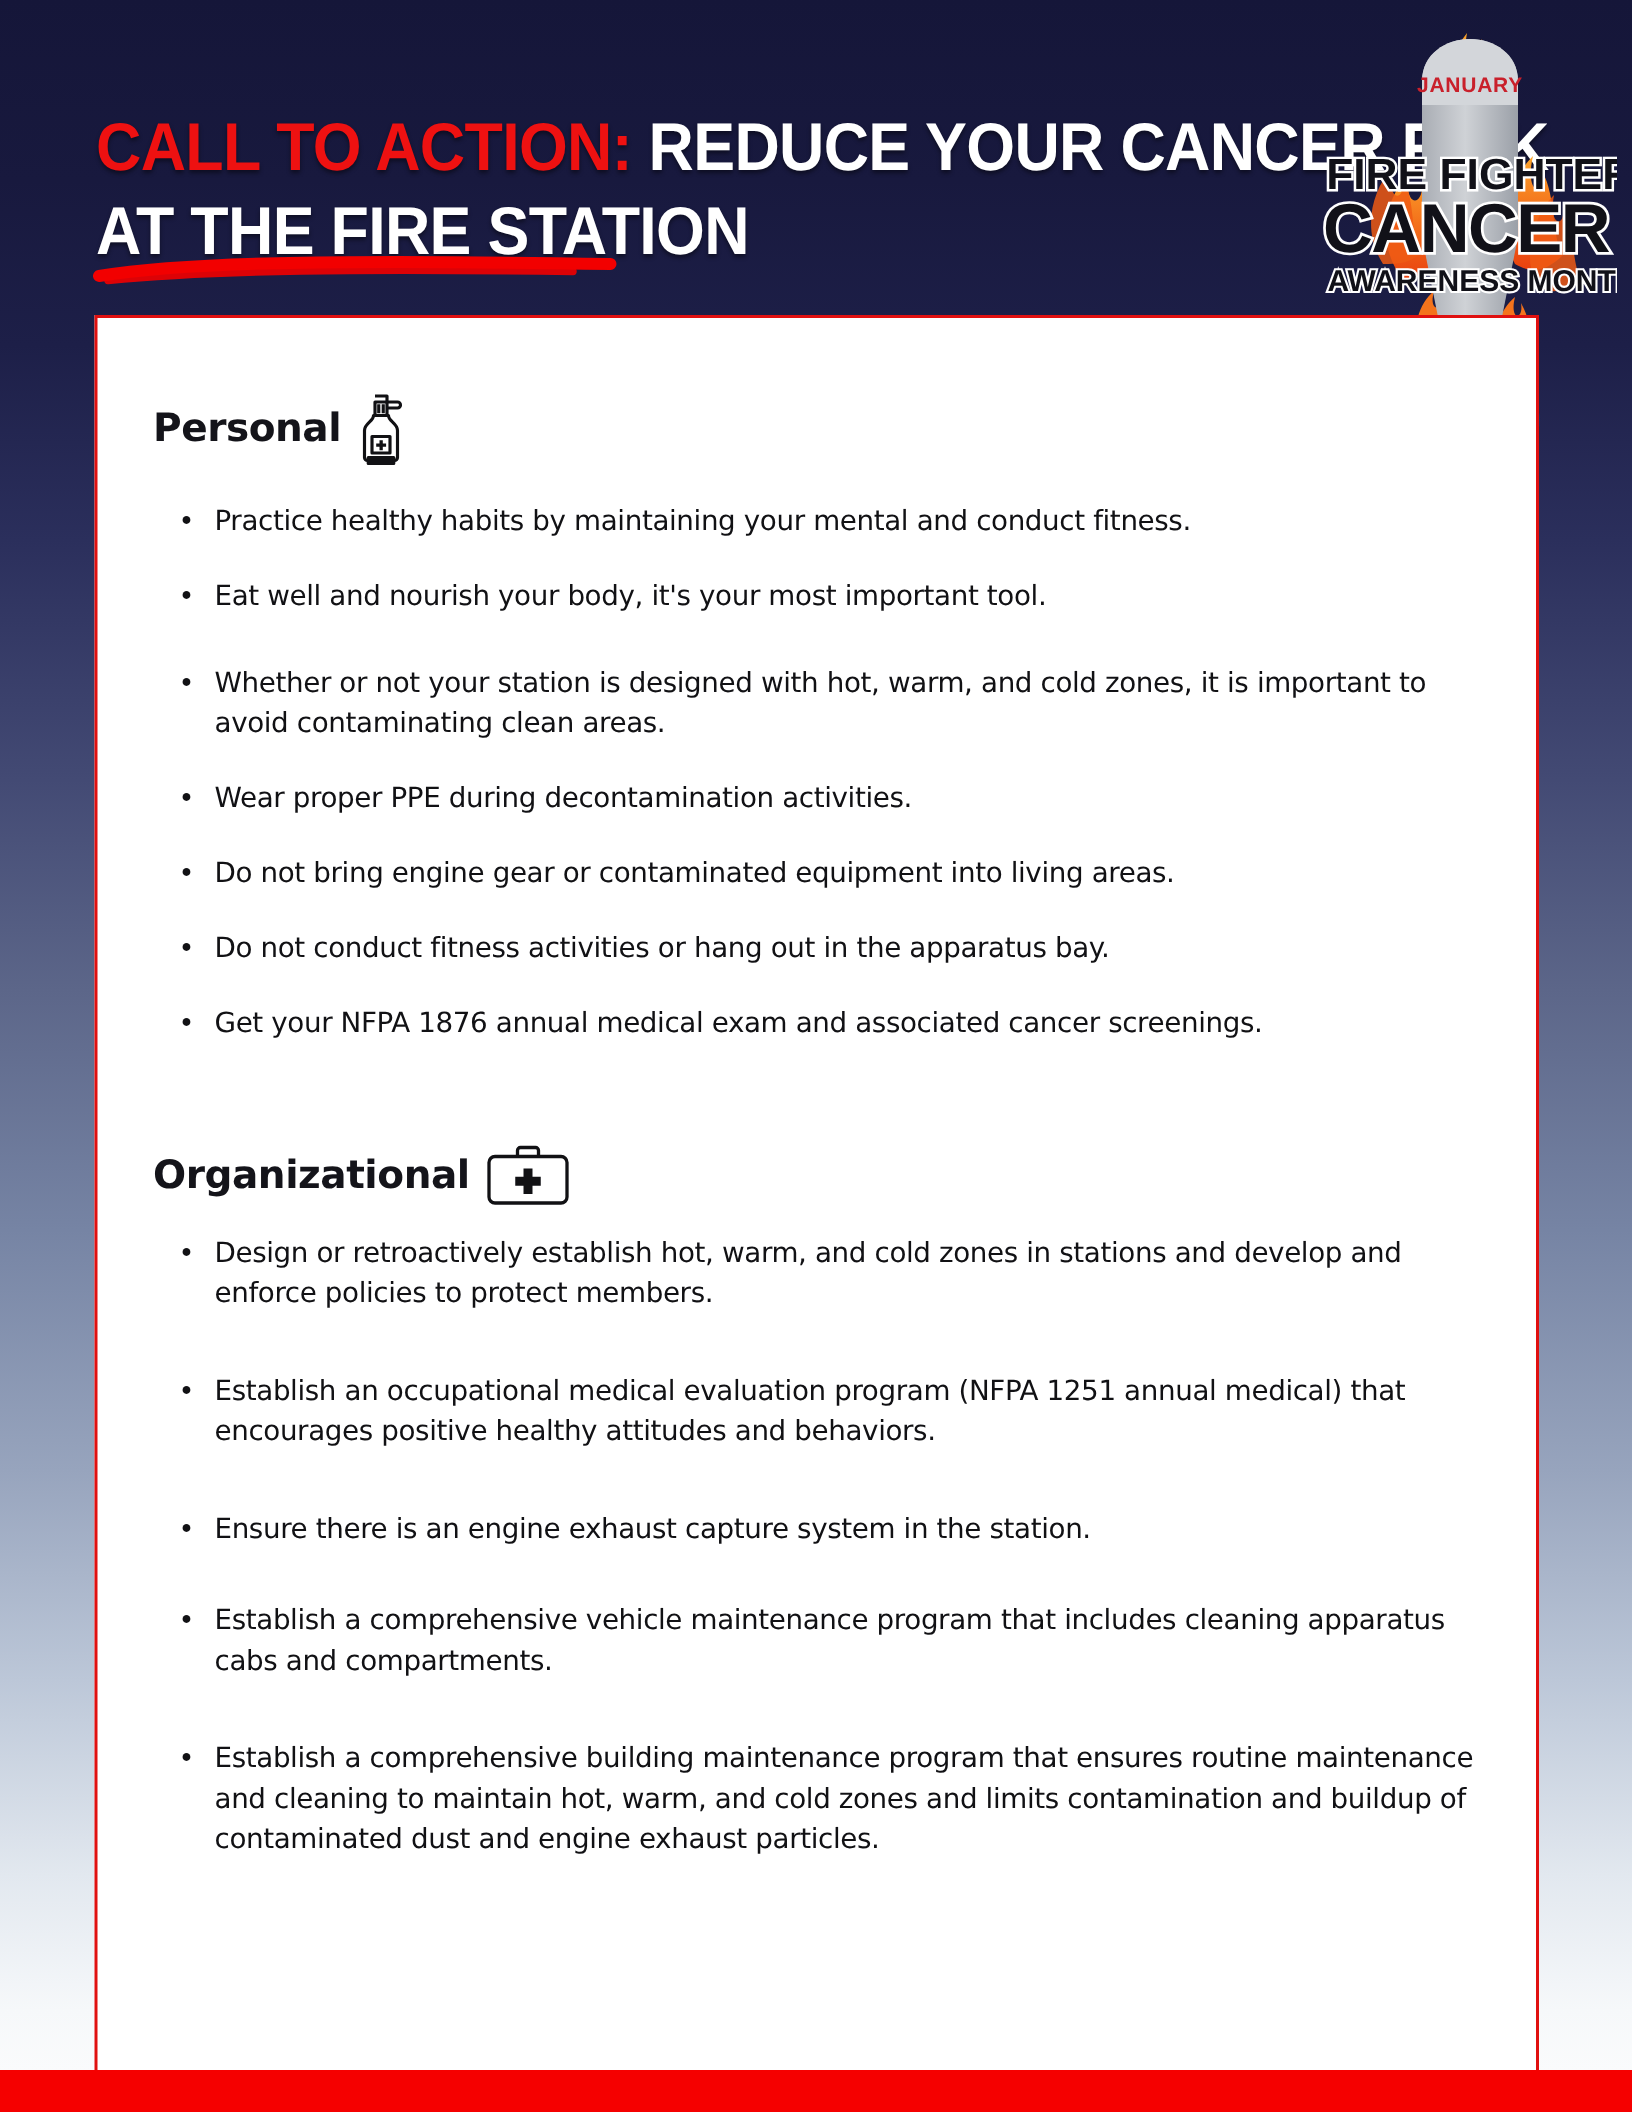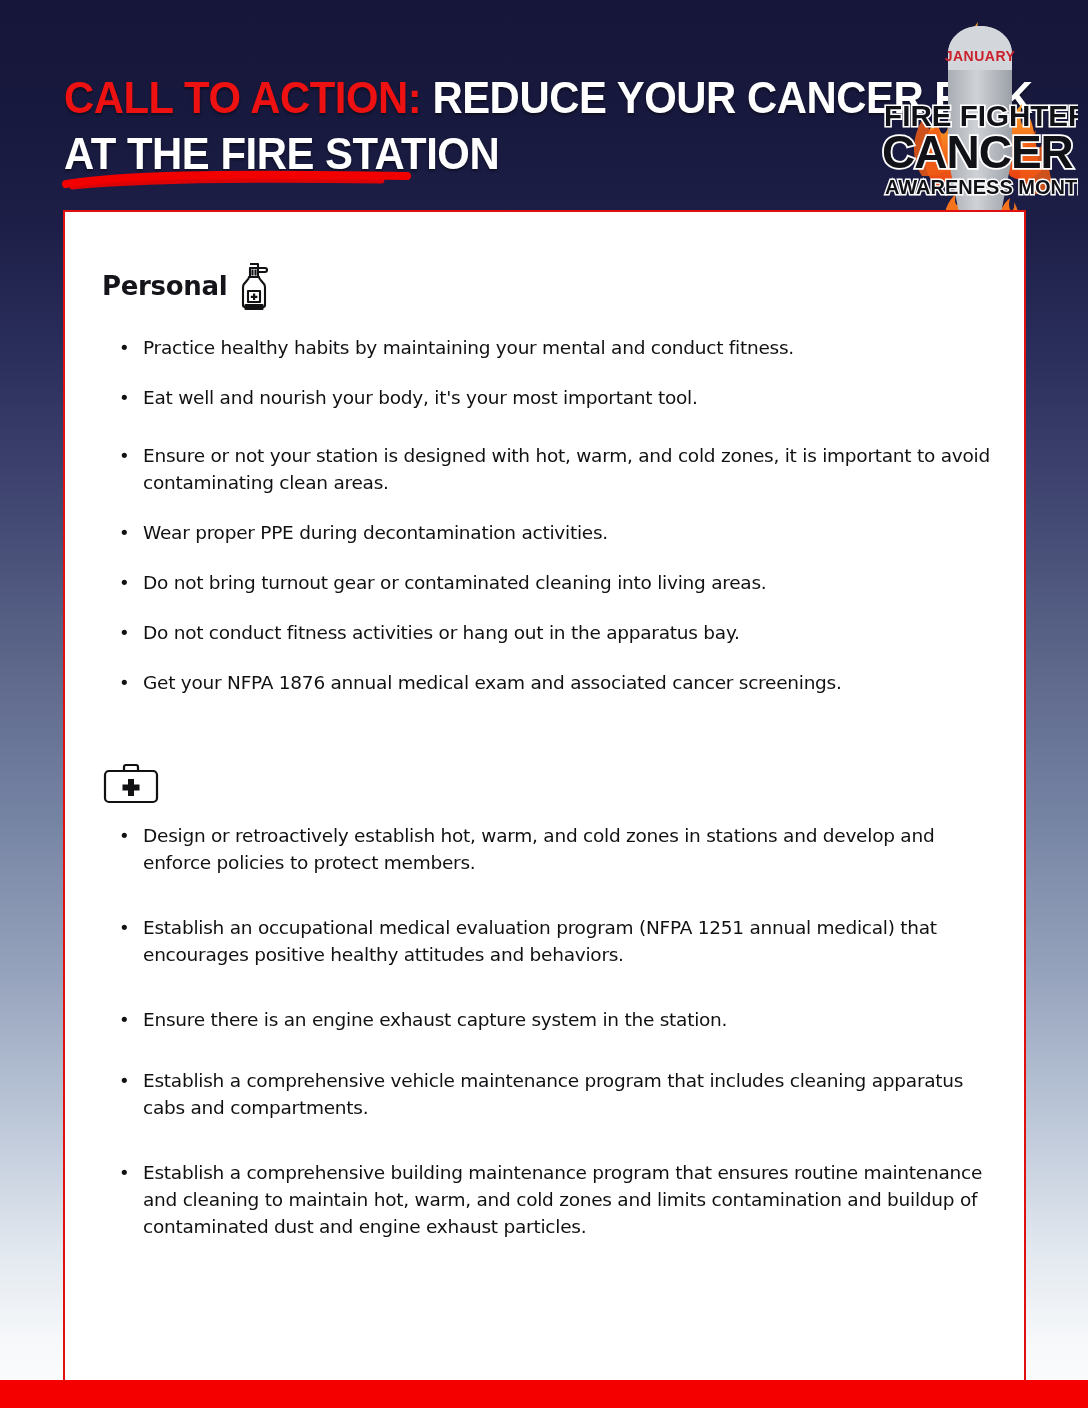--- a/index.html
+++ b/index.html
@@ -288,41 +288,42 @@
         <li class="bullet">
           <span class="dot">•</span>
           <span class="btext">Practice healthy habits by maintaining your mental and conduct fitness.</span>
         </li>
         <li class="bullet gap-lg">
           <span class="dot">•</span>
           <span class="btext">Eat well and nourish your body, it's your most important tool.</span>
         </li>
         <li class="bullet">
           <span class="dot">•</span>
-          <span class="btext">Ensure or not your station is designed with hot, warm, and cold zones, it is important to avoid contaminating clean areas.</span>
+          <span class="btext">Whether or not your station is designed with hot, warm, and cold zones, it is important to avoid contaminating clean areas.</span>
         </li>
         <li class="bullet">
           <span class="dot">•</span>
           <span class="btext">Wear proper PPE during decontamination activities.</span>
         </li>
         <li class="bullet">
           <span class="dot">•</span>
-          <span class="btext">Do not bring turnout gear or contaminated cleaning into living areas.</span>
+          <span class="btext">Do not bring engine gear or contaminated equipment into living areas.</span>
         </li>
         <li class="bullet">
           <span class="dot">•</span>
           <span class="btext">Do not conduct fitness activities or hang out in the apparatus bay.</span>
         </li>
         <li class="bullet">
           <span class="dot">•</span>
           <span class="btext">Get your NFPA 1876 annual medical exam and associated cancer screenings.</span>
         </li>
       </ul>
 
       <div class="section-head" id="sec-org">
+        <span class="s-label">Organizational</span>
         <span class="s-icon">
           <svg width="58" height="44" viewBox="0 0 58 44">
             <g fill="none" stroke="#111114" stroke-width="2.2" stroke-linejoin="round">
               <path d="M22 9 v-4 a2 2 0 0 1 2 -2 h10 a2 2 0 0 1 2 2 v4"></path>
               <rect x="3" y="9" width="52" height="31" rx="4"></rect>
             </g>
             <path d="M26 17 h6 v5.5 h5.5 v6 h-5.5 v5.5 h-6 v-5.5 h-5.5 v-6 h5.5 z" fill="#111114"></path>
           </svg>
         </span>
       </div>

